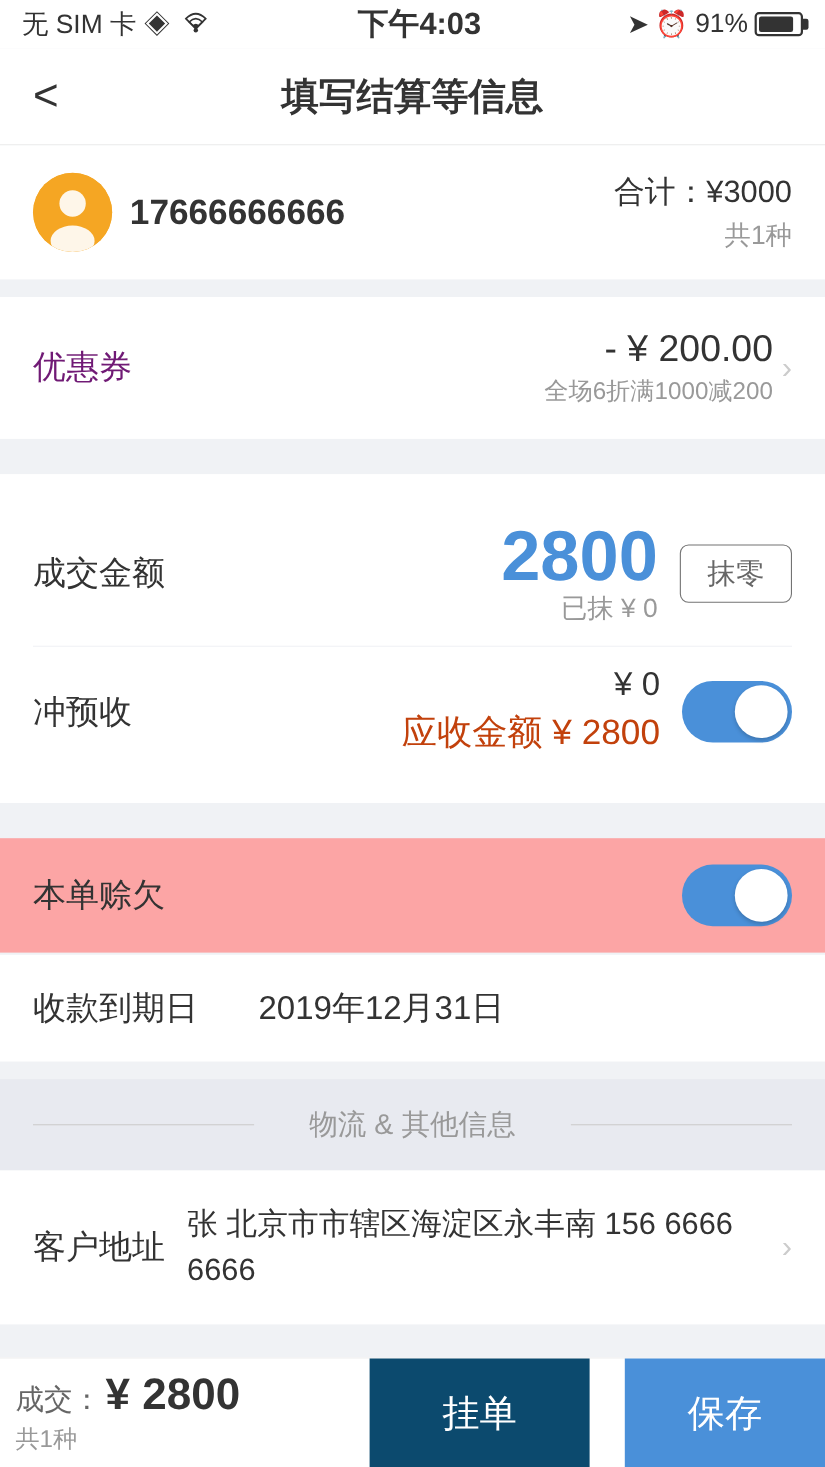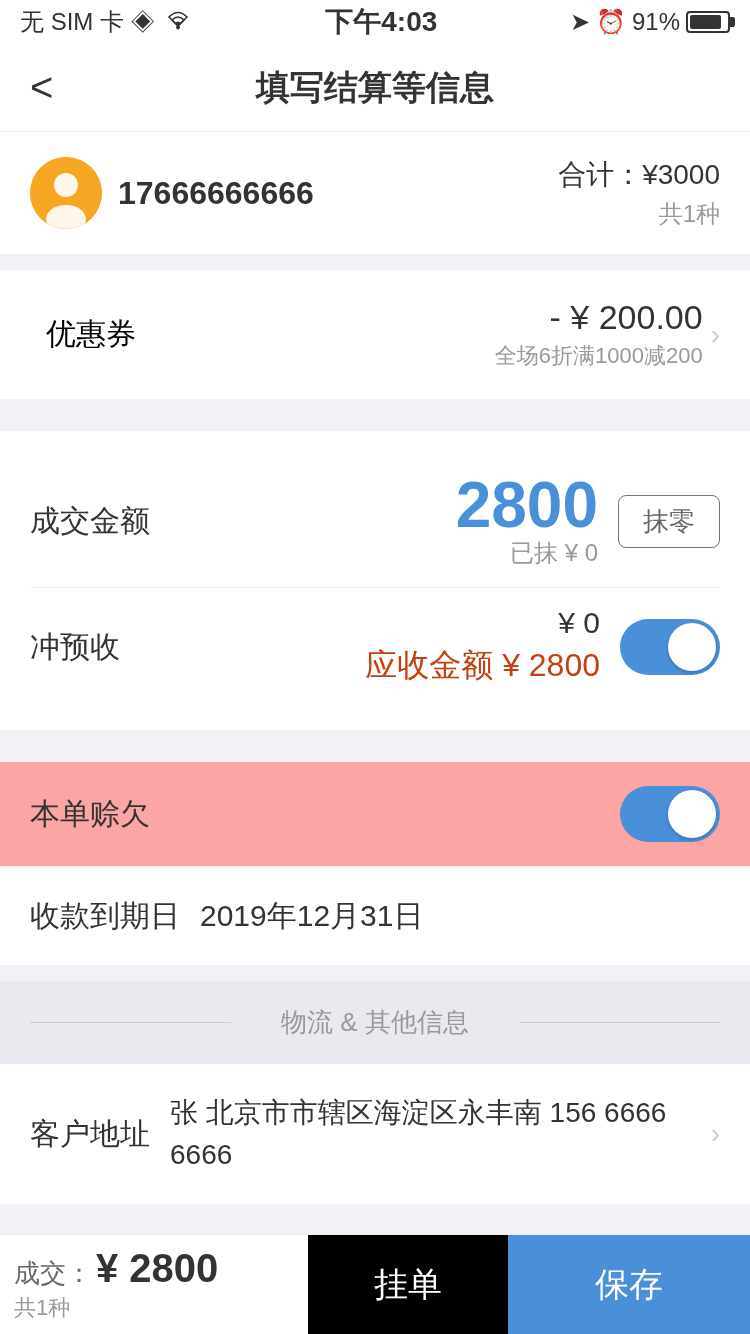--- a/index.html
+++ b/index.html
@@ -127,21 +127,21 @@
 
     
     .coupon-row {
       background: #fff;
       padding: 28px 30px;
       display: flex;
       align-items: center;
       justify-content: space-between;
       margin-bottom: 16px;
     }
-    .coupon-label { font-size: 30px; color: #000000; margin-left: 16px; }
+    .coupon-label { font-size: 30px; color: #701a75; }
     .coupon-right { display: flex; align-items: center; gap: 8px; }
     .coupon-discount { font-size: 34px; color: #333; font-weight: 500; text-align: right; }
     .coupon-desc { font-size: 22px; color: #999; text-align: right; margin-top: 4px; }
     .chevron-icon { color: #ccc; font-size: 28px; }
 
     
     .section-divider { height: 16px; background: #f0f2f5; }
 
     
     .amount-section {
@@ -221,20 +221,21 @@
     }
     .arrears-label { font-size: 30px; color: #333; }
 
     
     .duedate-section {
       background: #fff;
       padding: 28px 30px;
       margin-top: 2px;
       display: flex;
       align-items: center;
+      gap: 35px;
     }
     .duedate-label { font-size: 30px; color: #333; margin-right: 20px; }
     .duedate-value { font-size: 30px; color: #333; }
 
     
     .logistics-divider {
       background: #e8eaf0;
       padding: 24px 0;
       display: flex;
       align-items: center;
@@ -272,40 +273,41 @@
     .bottom-summary {
       flex: 1;
       padding: 0 14px;
     }
     .bottom-deal { font-size: 26px; color: #666; }
     .bottom-amount { font-size: 40px; font-weight: 600; color: #333; }
     .bottom-count { font-size: 22px; color: #999; margin-top: 2px; }
     .btn-hangsingle {
       width: 200px;
       height: 100px;
-      background: #000000;
+      background: #0c4a6e;
       display: flex;
       align-items: center;
       justify-content: center;
       font-size: 34px;
       color: #fff;
       font-weight: 500;
       cursor: pointer;
     }
     .btn-save {
-      width: 242px;
+      width: 182px;
       height: 100px;
       background: #4a90d9;
       display: flex;
       align-items: center;
       justify-content: center;
       font-size: 34px;
       color: #fff;
       font-weight: 500;
       cursor: pointer;
+      margin-left: 32px;
     }
 
     
     .page-bottom-pad { height: 120px; }
   </style>
 </head>
 <body>
 
 <div class="status-bar">
   <div class="status-left">

